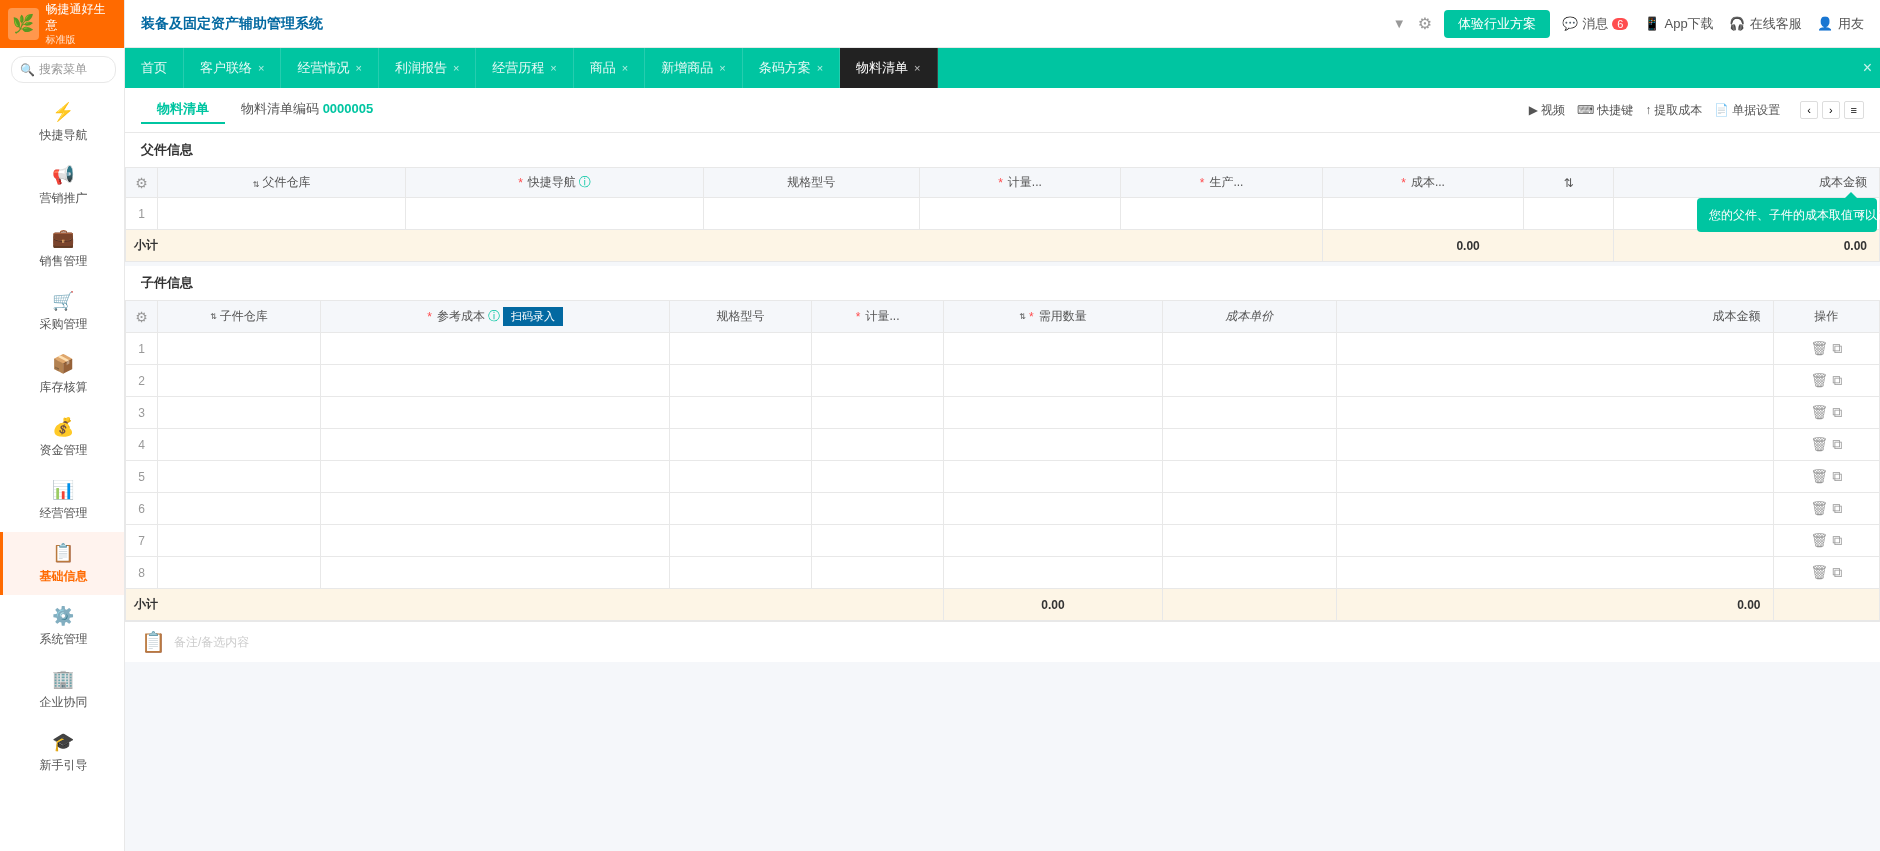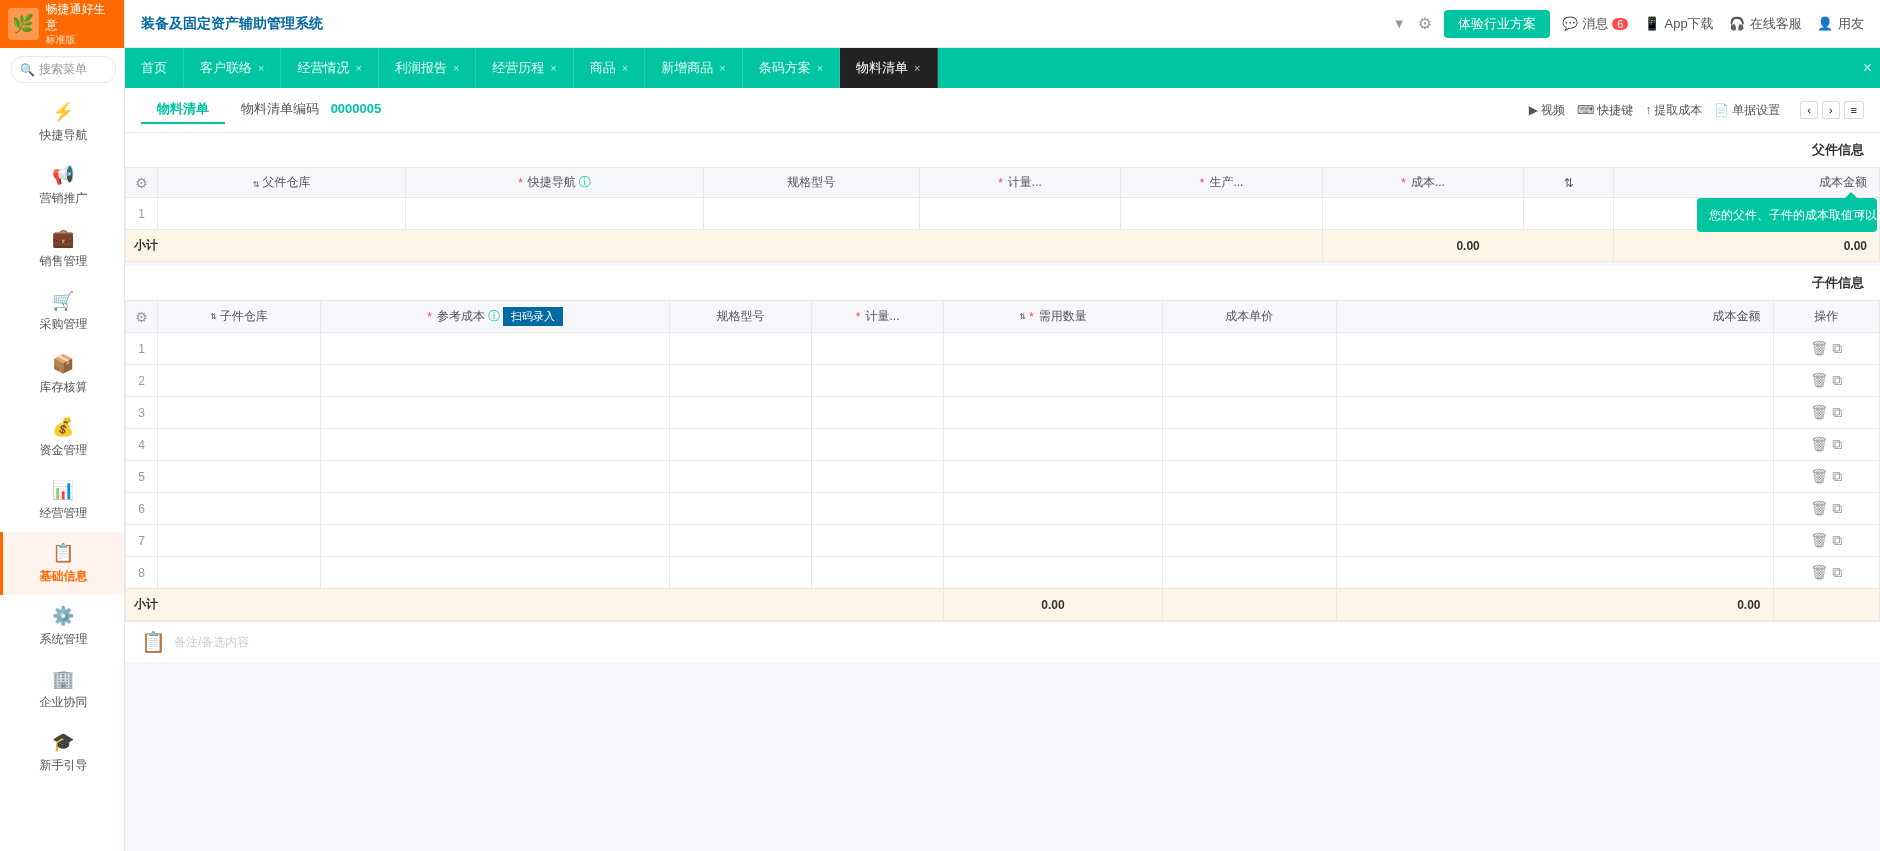--- a/index.html
+++ b/index.html
@@ -148,21 +148,20 @@
     .sub-header-nav button { background: none; border: 1px solid #ddd; padding: 2px 6px; cursor: pointer; font-size: 11px; border-radius: 2px; }
 
     
     .section { background: #fff; margin: 0; padding: 0; }
     .section-title {
       padding: 8px 16px;
       font-size: 13px;
       font-weight: bold;
       color: #333;
       background: #fff;
-      text-align: right;
     }
 
     
     .data-table {
       width: 100%;
       border-collapse: collapse;
       font-size: 12px;
     }
     .data-table th {
       background: #f5f7fa;
@@ -368,21 +367,21 @@
     </div>
     <div class="nav-close-all">×</div>
   </div>
 
   <div class="content">
 
     <div class="sub-header">
       <div class="sub-tab active">物料清单</div>
       <div class="sub-tab">
         <span>物料清单编码</span>
-        <span style="margin-left:8px; color:#00c5a1; font-weight:bold;">0000005</span>
+        <span style="color:#00c5a1; font-weight:bold;">0000005</span>
       </div>
       <div class="sub-header-right">
         <span>
           <span>▶</span>
           <span>视频</span>
         </span>
         <span>
           <span>⌨</span>
           <span>快捷键</span>
         </span>
@@ -513,21 +512,21 @@
                 <span>计量...</span>
               </div>
             </th>
             <th style="min-width:100px;">
               <div class="col-label">
                 <span style="font-size:8px;">⇅</span>
                 <span class="required">*</span>
                 <span>需用数量</span>
               </div>
             </th>
-            <th style="min-width:80px;">
+            <th style="min-width:80px;font-style:italic;">
               <div class="col-label">
                 <span>成本单价</span>
               </div>
             </th>
             <th style="min-width:200px; text-align:right; padding-right:12px;">成本金额</th>
             <th>操作</th>
           </tr>
         </thead>
         <tbody id="child-tbody">
         <tr>

